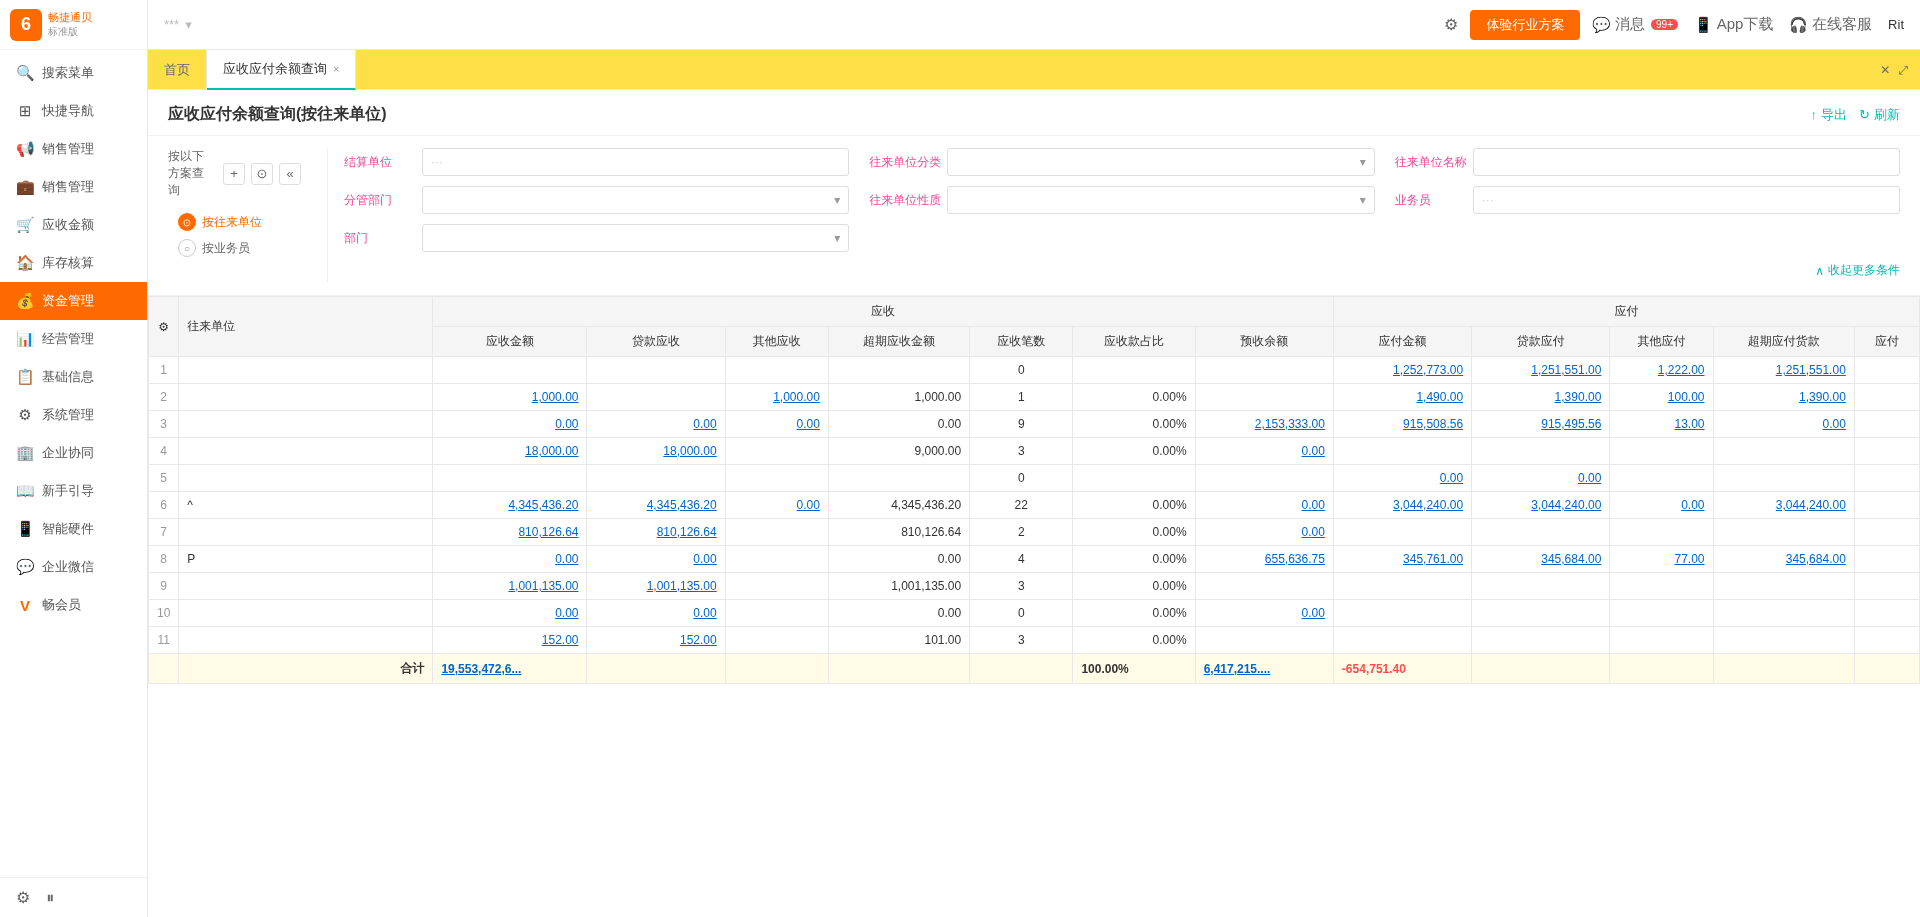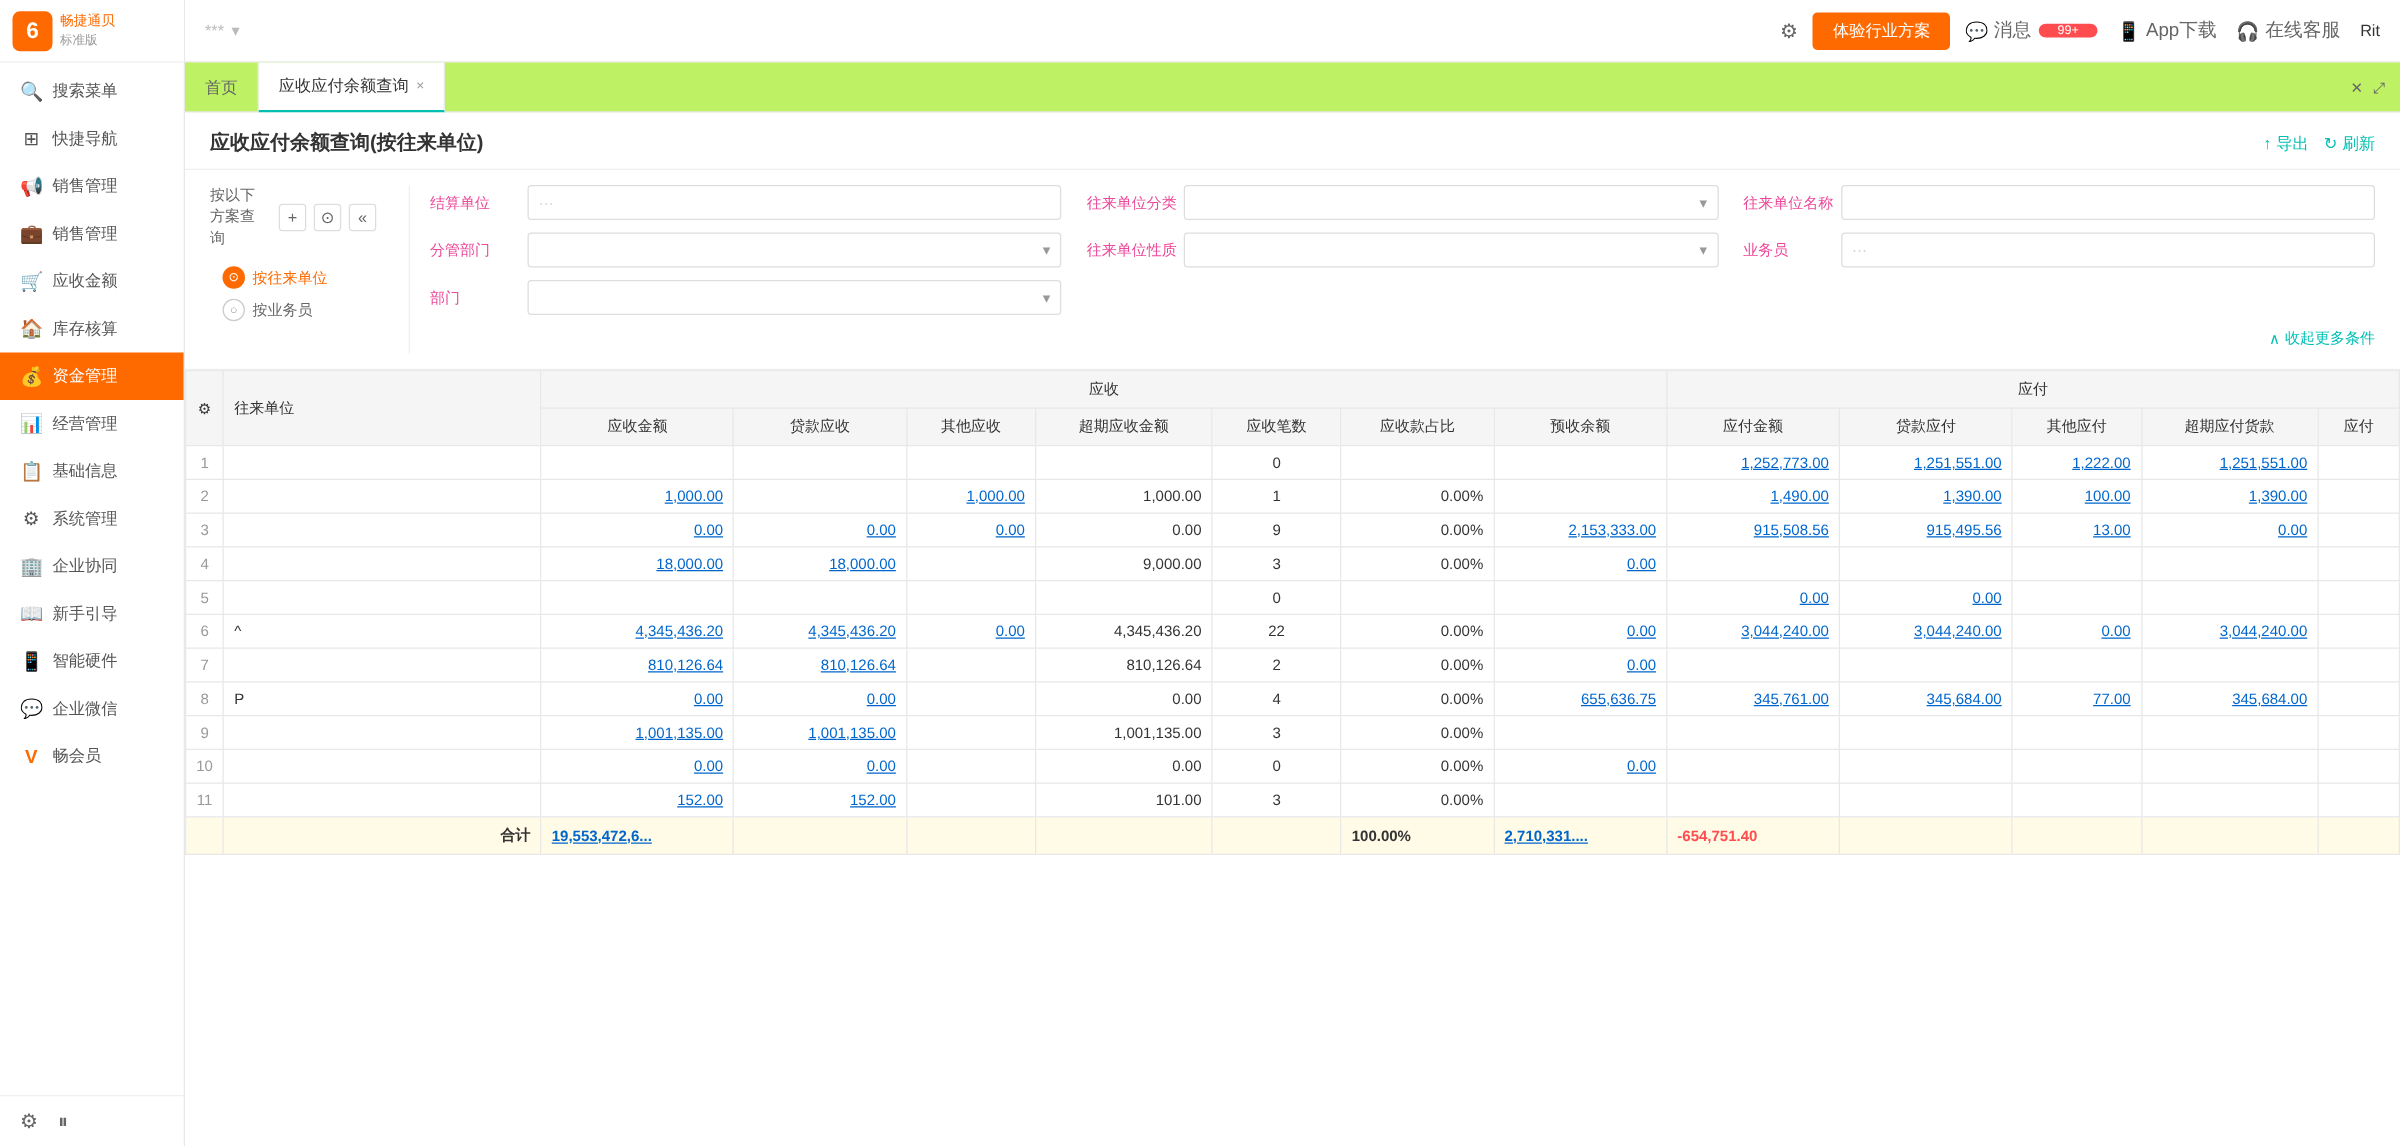--- a/index.html
+++ b/index.html
@@ -21,25 +21,25 @@
     .sidebar-icon { font-size: 15px; width: 18px; text-align: center; }
     .sidebar-footer { display: flex; align-items: center; padding: 10px 16px; border-top: 1px solid #f0f0f0; gap: 16px; }
 
     
     .main-area { flex: 1; display: flex; flex-direction: column; overflow: hidden; }
     .top-bar { height: 50px; background: #fff; display: flex; align-items: center; padding: 0 16px; border-bottom: 1px solid #e8e8e8; gap: 12px; flex-shrink: 0; }
     .top-bar-breadcrumb { display: flex; align-items: center; gap: 6px; color: #999; font-size: 13px; flex: 1; }
     .top-bar-actions { display: flex; align-items: center; gap: 16px; }
     .top-bar-btn-orange { background: #ff6a00; color: #fff; border: none; border-radius: 4px; padding: 6px 16px; font-size: 13px; cursor: pointer; white-space: nowrap; }
     .top-bar-icon { color: #666; cursor: pointer; font-size: 15px; display: flex; align-items: center; gap: 4px; }
-    .badge { background: #ff4d4f; color: #fff; border-radius: 8px; padding: 0 15px; font-size: 10px; margin-left: 2px; }
+    .badge { background: #ff4d4f; color: #fff; border-radius: 8px; padding: 0 5px; font-size: 10px; margin-left: 2px; }
     .top-bar-user { color: #333; font-size: 13px; }
 
     
-    .tabs-bar { height: 40px; background: #bef264; display: flex; align-items: center; padding: 0 0 0 0; border-bottom: 1px solid #e8e8e8; flex-shrink: 0; }
+    .tabs-bar { height: 40px; background: #fde047; display: flex; align-items: center; padding: 0 0 0 0; border-bottom: 1px solid #e8e8e8; flex-shrink: 0; }
     .tab-item { height: 40px; display: flex; align-items: center; padding: 0 16px; cursor: pointer; font-size: 13px; color: #666; border-right: 1px solid #e8e8e8; gap: 6px; }
     .tab-item.active { background: #fff; color: #333; border-bottom: 2px solid #00bfb3; }
     .tab-item .tab-close { color: #999; font-size: 11px; cursor: pointer; }
     .tabs-end-icons { margin-left: auto; display: flex; align-items: center; gap: 8px; padding-right: 12px; }
 
     
     .content-area { flex: 1; overflow: hidden; background: #fff; display: flex; flex-direction: column; }
     .page-header { padding: 14px 20px 10px; display: flex; align-items: center; justify-content: space-between; border-bottom: 1px solid #f0f0f0; flex-shrink: 0; }
     .page-title { font-size: 16px; font-weight: bold; color: #333; }
     .page-header-actions { display: flex; gap: 12px; align-items: center; }
@@ -512,21 +512,21 @@
           <tfoot>
             <tr>
               <td></td>
               <td class="tfoot-label">合计</td>
               <td><span class="table-num-link">19,553,472,6...</span></td>
               <td></td>
               <td></td>
               <td></td>
               <td></td>
               <td>100.00%</td>
-              <td><span class="table-num-link">2,710,331....</span></td>
+              <td><span class="table-num-link">6,417,215....</span></td>
               <td><span style="color:#ff4d4f;">-654,751.40</span></td>
               <td></td>
               <td></td>
               <td></td>
               <td></td>
             </tr>
           </tfoot>
         </table>
       </div>
     </div>

